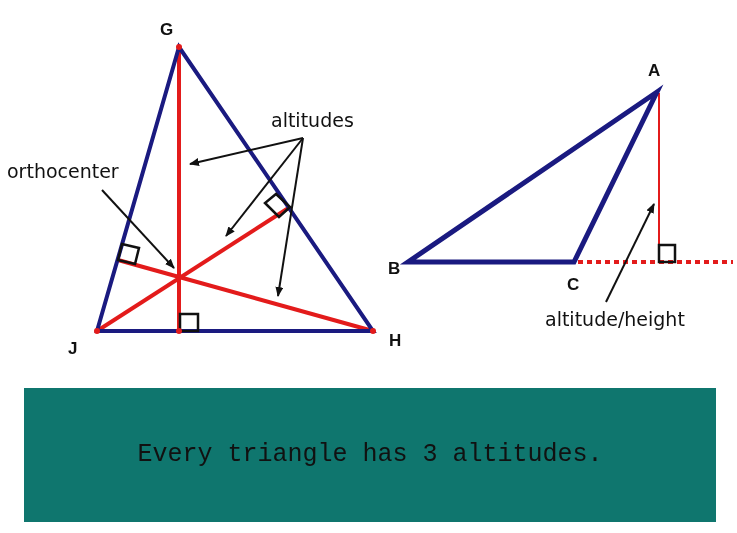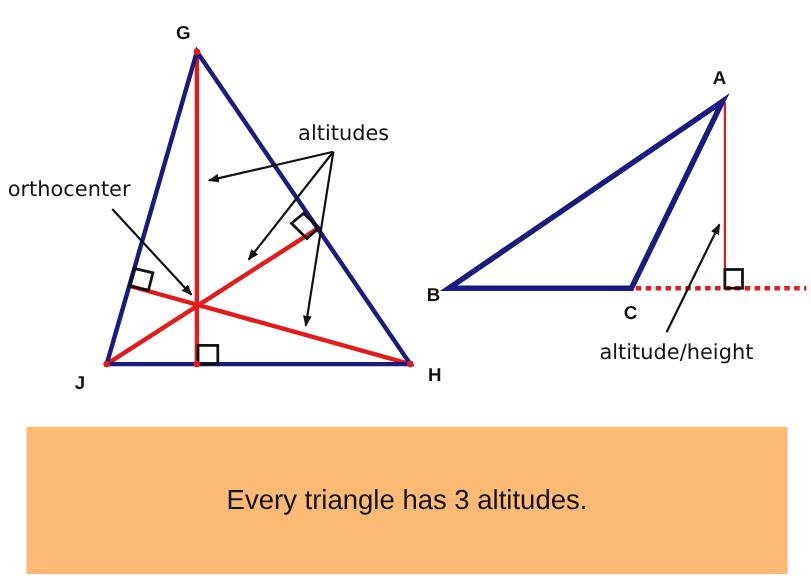--- a/index.html
+++ b/index.html
@@ -2,22 +2,22 @@
 <html><head>
   <meta charset="utf-8">
   <style>
     html, body { margin: 0; padding: 0; background: #ffffff; }
     body { width: 737px; height: 533px; position: relative; overflow: hidden; font-family: "Liberation Sans", "DejaVu Sans", sans-serif; }
     svg.diagram { position: absolute; left: 0; top: 0; }
     .vlabel { font-family: "Liberation Sans", "DejaVu Sans", sans-serif; font-weight: bold; font-size: 17px; fill: #111; }
     .tlabel { font-family: "DejaVu Sans", "Liberation Sans", sans-serif; font-size: 19px; fill: #111; }
     .caption {
       position: absolute; left: 24px; top: 388px; width: 692px; height: 134px;
-      background: #fdba74; color: #111;
-      font-family: Liberation Sans, sans-serif;
+      background: #0f766e; color: #111;
+      font-family: Liberation Mono, monospace;
       font-size: 25px; line-height: 38px; text-align: center;
       display: flex; flex-direction: column; justify-content: center;
     }
     .caption span { display: block; }
   </style>
 </head>
 <body>
 
 <svg class="diagram" width="737" height="533" viewBox="0 0 737 533" xmlns="http://www.w3.org/2000/svg">
   <defs>

